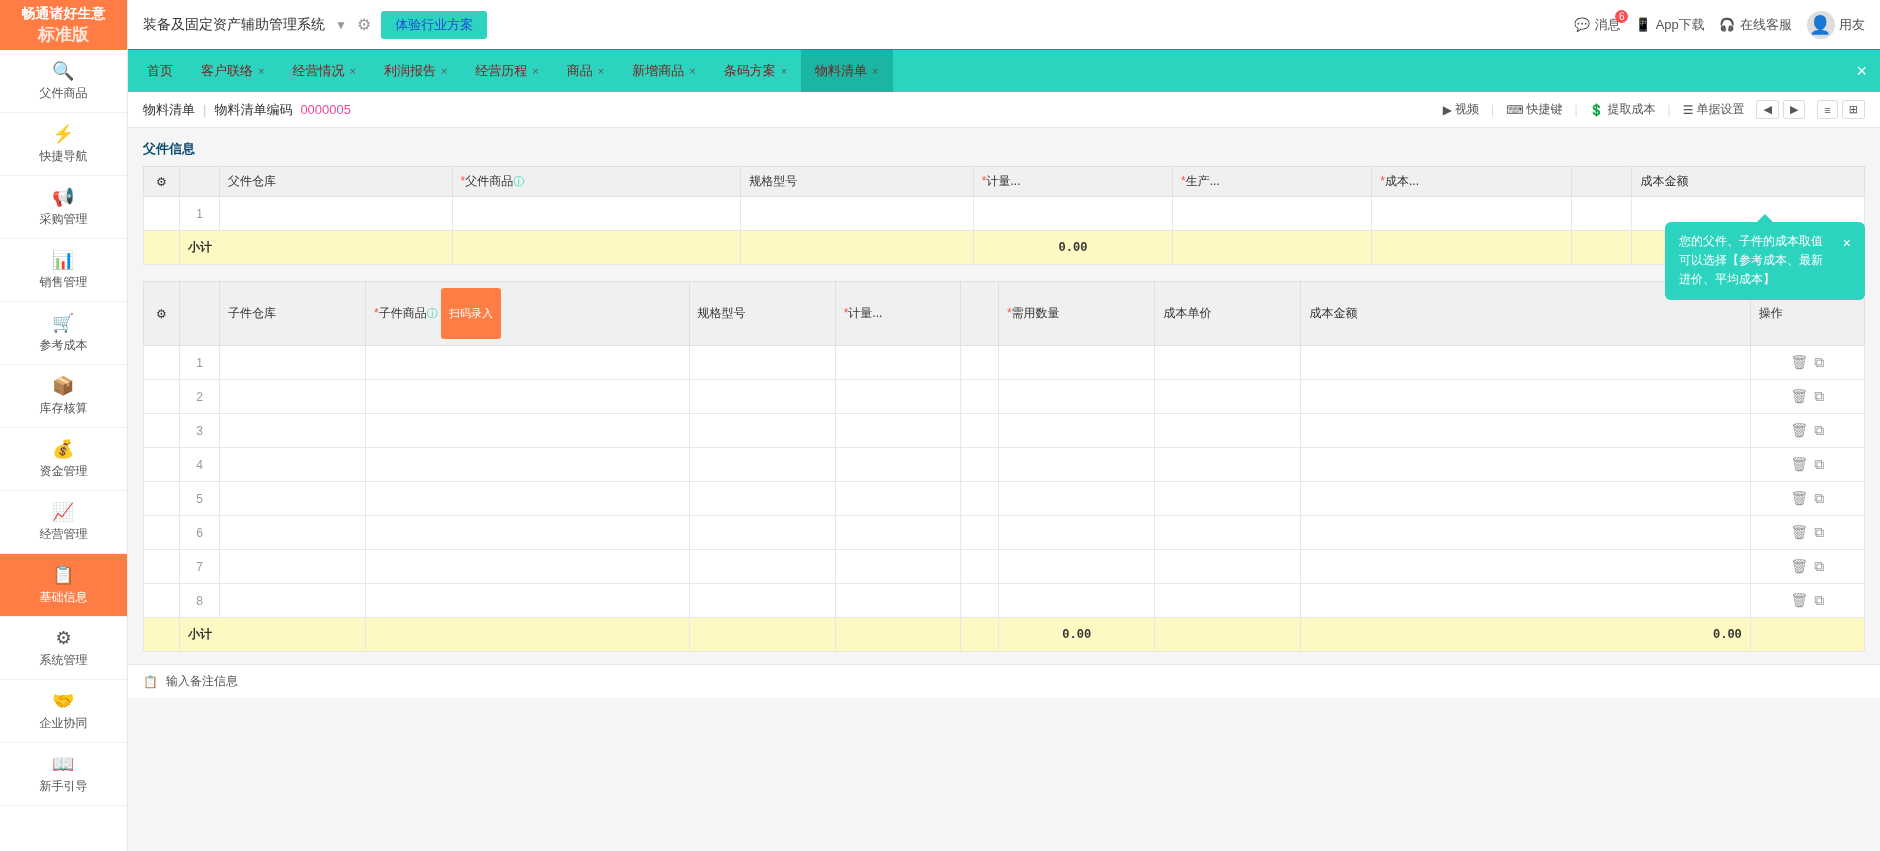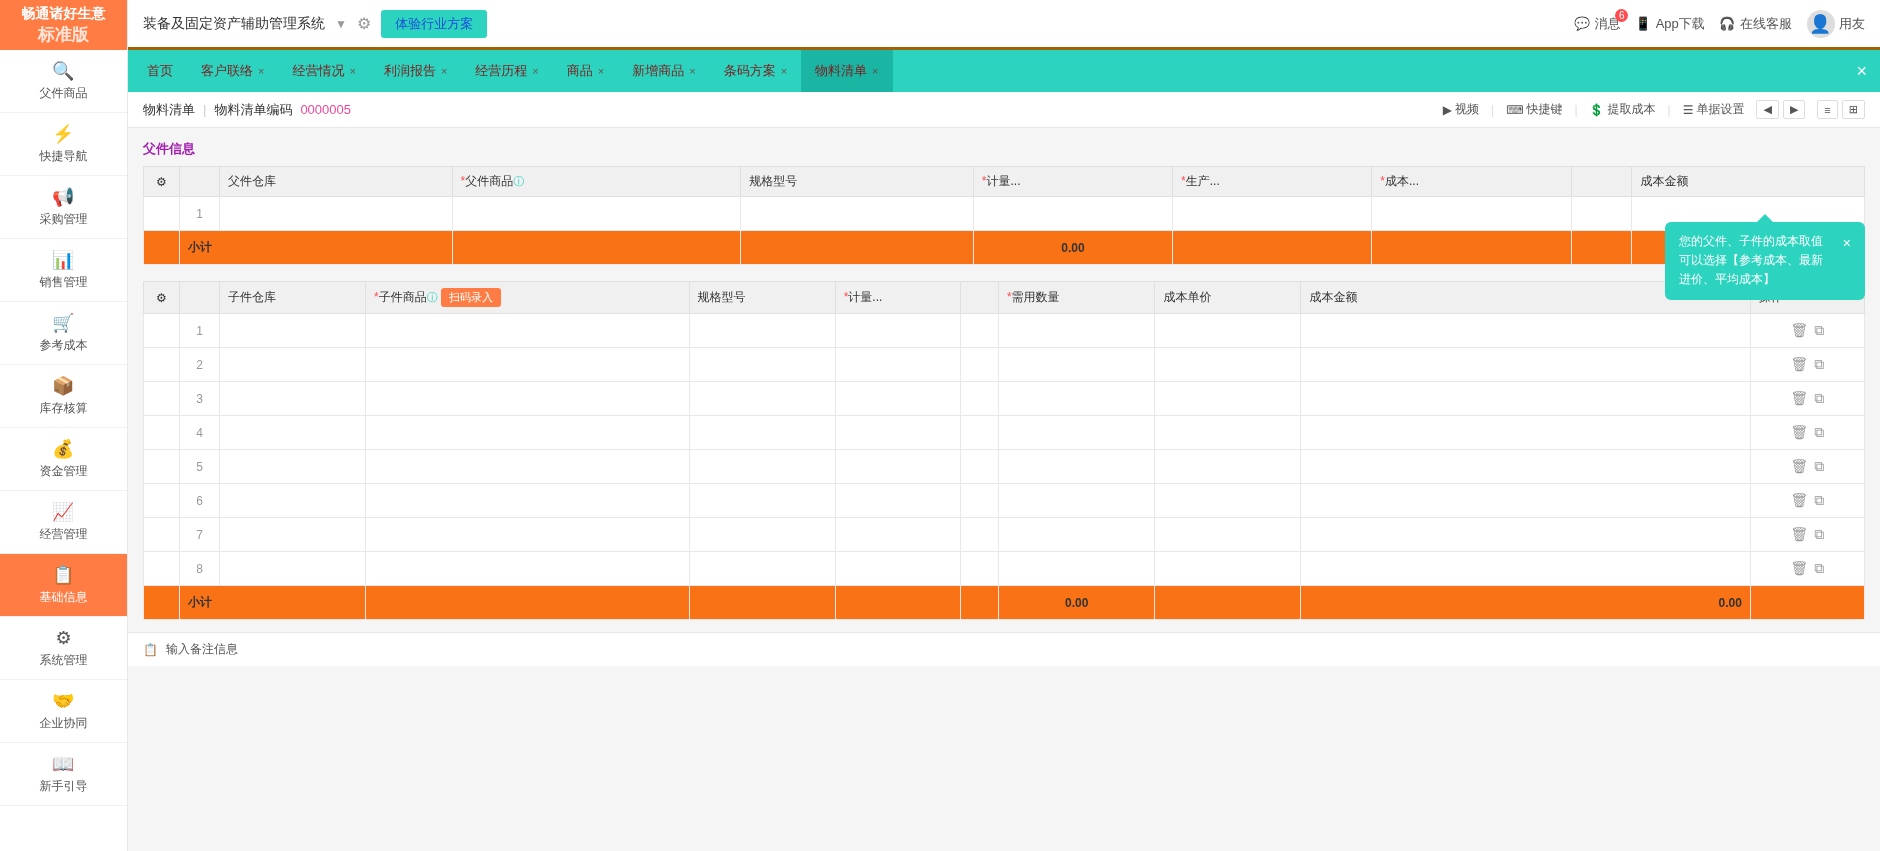--- a/index.html
+++ b/index.html
@@ -46,21 +46,21 @@
     .main { flex: 1; display: flex; flex-direction: column; overflow: hidden; }
 
     
     .top-header {
       background: #fff;
       height: 50px;
       display: flex;
       align-items: center;
       justify-content: space-between;
       padding: 0 15px;
-      border-bottom: 3px solid #a16207;
+      border-bottom: 1px solid #a16207;
     }
     .top-header-left { display: flex; align-items: center; gap: 10px; }
     .system-title { font-size: 14px; color: #333; }
     .dropdown-arrow { color: #999; font-size: 12px; }
     .gear-btn { color: #999; font-size: 16px; cursor: pointer; }
     .trial-btn {
       background: #2cd4bf;
       color: #1d4ed8;
       border: none;
       padding: 5px 14px;
@@ -134,21 +134,21 @@
     .toolbar-action { display: flex; align-items: center; gap: 3px; cursor: pointer; color: #555; }
     .toolbar-divider { color: #ddd; }
 
     
     .page-content { padding: 12px 15px; flex: 1; }
 
     
     .section-title {
       font-size: 13px;
       font-weight: bold;
-      color: #a21caf;
+      color: #0c4a6e;
       margin-bottom: 8px;
     }
 
     
     .data-table {
       width: 100%;
       border-collapse: collapse;
       background: #fff;
       font-size: 12px;
     }
@@ -162,38 +162,39 @@
       white-space: nowrap;
     }
     .data-table th .required { color: #ff4d4f; }
     .data-table td {
       border: 1px solid #e8e8e8;
       padding: 6px 8px;
       height: 34px;
       background: #fff;
     }
     .data-table tr.subtotal td {
-      background: #f97316;
+      background: #fef9c3;
       font-weight: bold;
       color: #333;
+      font-family: Liberation Mono, monospace;
     }
     .data-table .row-num {
       text-align: center;
       color: #999;
       width: 40px;
     }
     .data-table .col-setting {
       width: 36px;
       text-align: center;
     }
     .scan-btn {
       background: #ff7d45;
       color: white;
       border: none;
-      padding: 2px 8px;
+      padding: 18px 8px;
       border-radius: 3px;
       font-size: 11px;
       cursor: pointer;
     }
     .action-icons { display: flex; gap: 6px; justify-content: center; }
     .action-icon { cursor: pointer; color: #999; font-size: 14px; }
 
     
     .tooltip-box {
       position: absolute;

